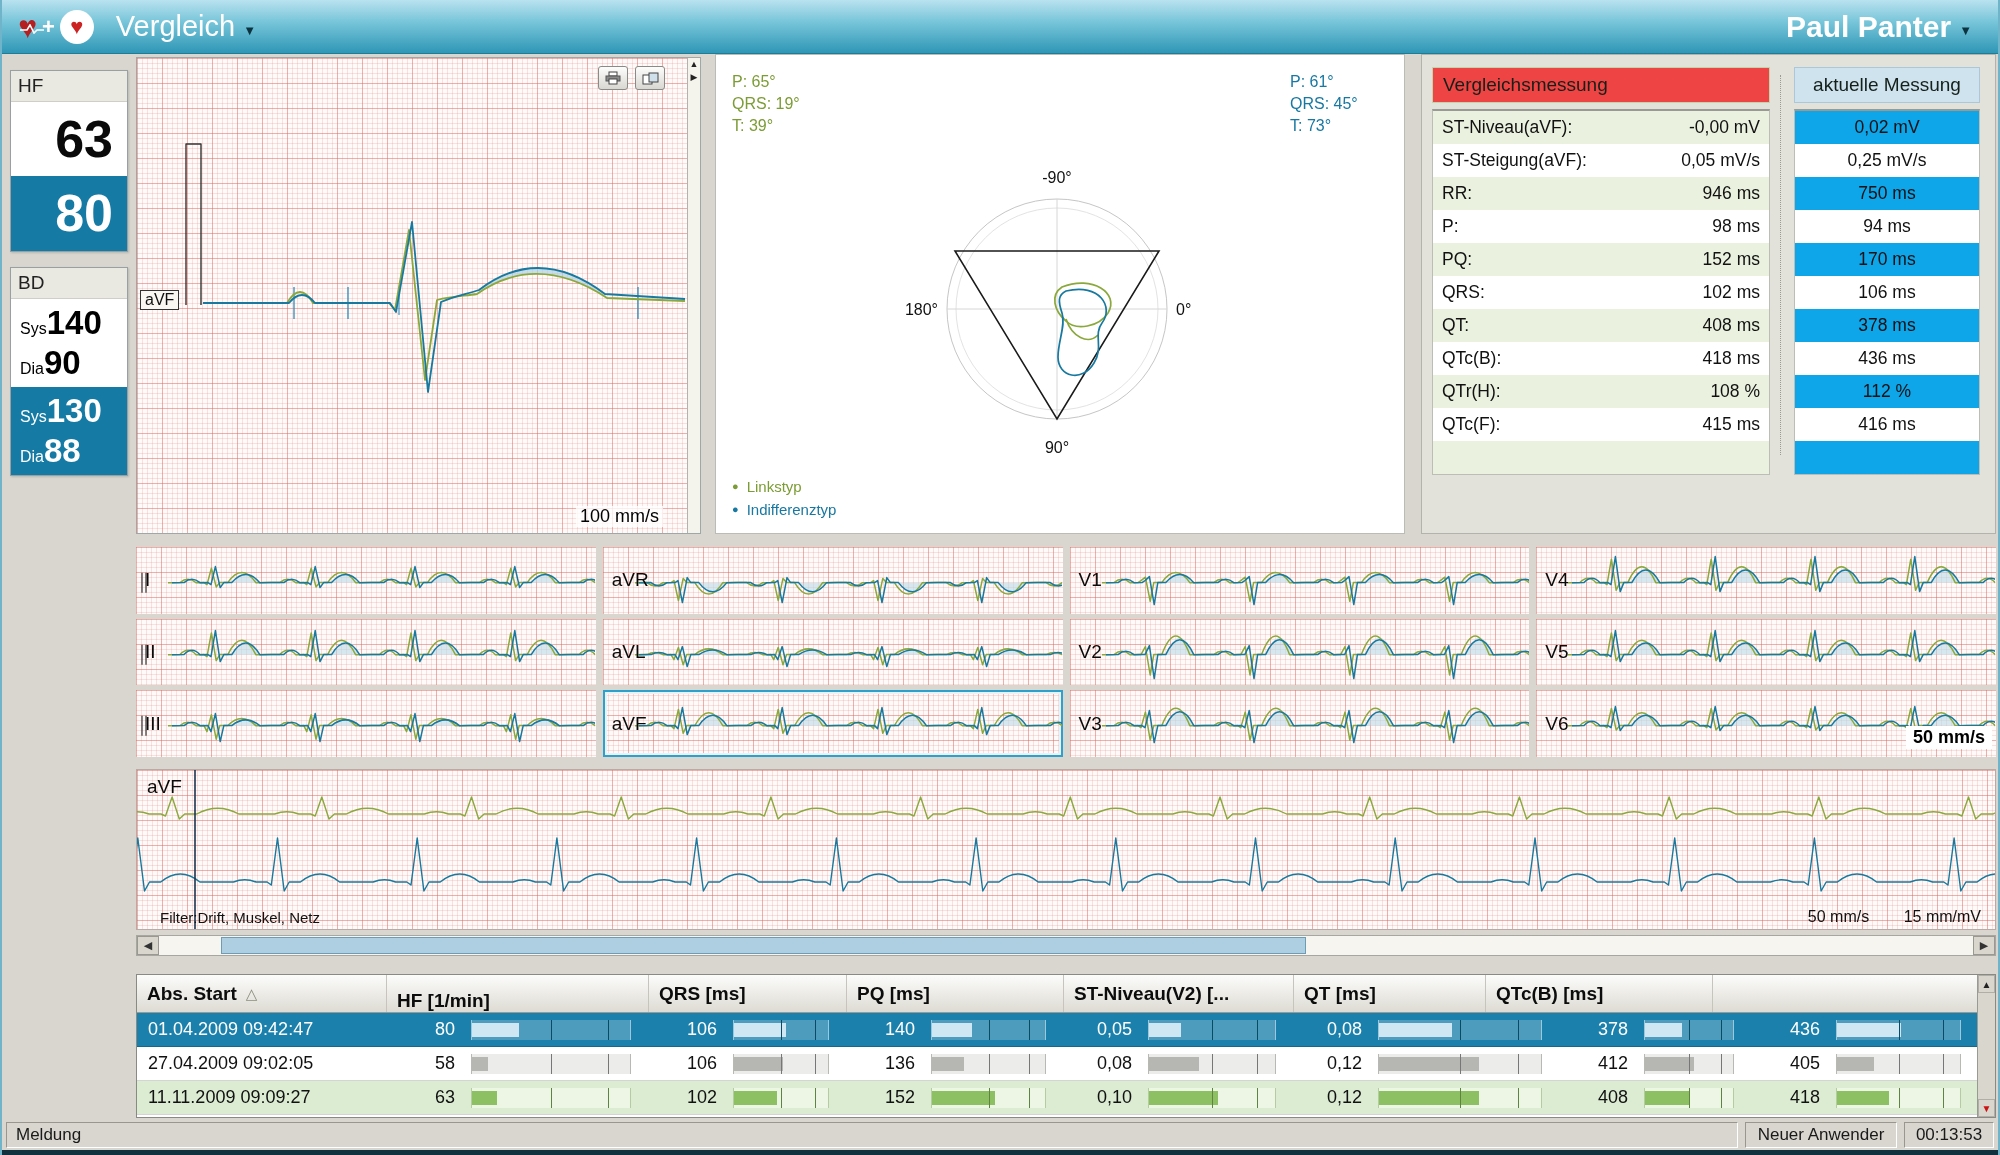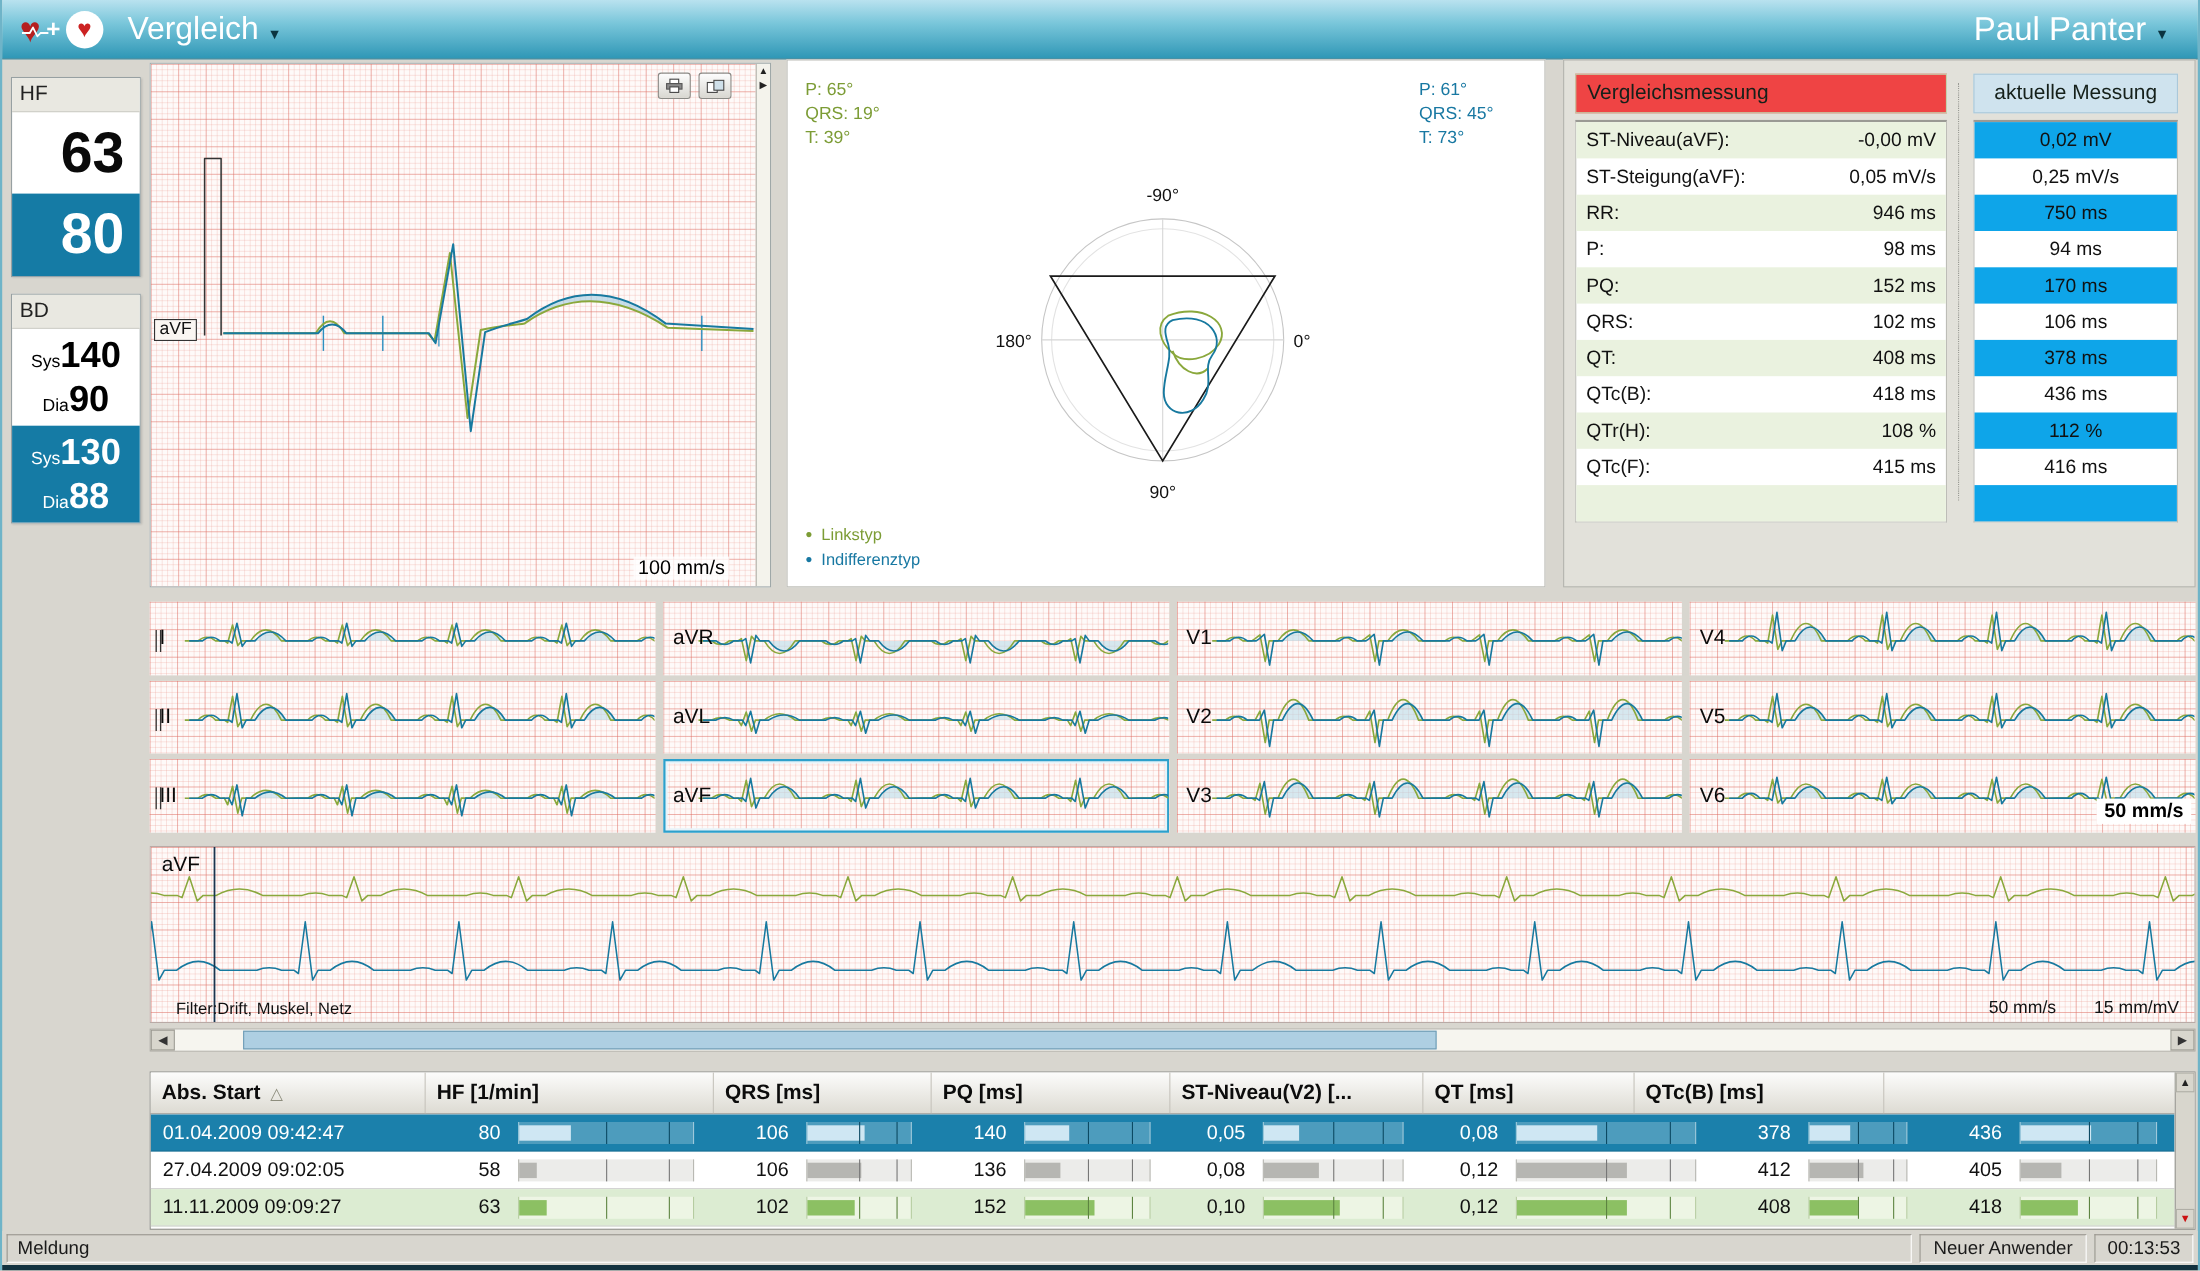--- a/index.html
+++ b/index.html
@@ -12,31 +12,31 @@
     background:linear-gradient(#b9e2ef 0%,#79c6da 40%,#2f97b6 100%);
     display:flex;align-items:center;padding:0 16px;color:#fff;border-bottom:1px solid #1f7c97}
   .logo{display:flex;align-items:center;gap:5px;margin-right:22px}
   .logo .h1{position:relative;font-size:32px;color:#b51f1f;line-height:1}
   .logo .h1 svg{position:absolute;left:1px;top:13px}
   .logo .plus{color:#fff;font-size:22px;font-weight:bold}
   .logo .h2{width:34px;height:34px;background:#fff;border-radius:50%;display:flex;align-items:center;justify-content:center;color:#c22;font-size:22px;line-height:1}
   .menu{display:flex;align-items:center;font-size:29px;cursor:pointer}
   .caret{font-size:13px;color:#0b3440;margin-left:8px;padding-top:8px}
   .spacer{flex:1}
-  .patient{display:flex;align-items:center;font-size:30px;font-weight:normal;cursor:pointer;margin-right:10px}
+  .patient{display:flex;align-items:center;font-size:30px;font-weight:bold;cursor:pointer;margin-right:10px}
 
   
   .vitals{position:absolute;left:8px;top:70px;width:118px}
   .vpanel{background:#fff;border:1px solid #97a0a2;margin-bottom:15px;box-shadow:1px 1px 2px rgba(0,0,0,.15)}
   .vlabel{background:#e9e8e1;font-size:19px;padding:4px 7px;border-bottom:1px solid #cfcfc8;color:#222}
   .hf-old{font-size:52px;font-weight:bold;text-align:right;padding:6px 14px 6px 4px;color:#0a0a0a;line-height:1.2}
   .hf-new{font-size:52px;font-weight:bold;text-align:right;padding:6px 14px 6px 4px;background:#157ba5;color:#fff;line-height:1.2}
   .bd-block{padding:4px 0}
   .bd-block.bd-new{background:#157ba5;color:#fff}
-  .bd-row{display:flex;align-items:baseline;justify-content:center;padding:1px 9px}
+  .bd-row{display:flex;align-items:baseline;justify-content:flex-start;padding:1px 9px}
   .bd-row .sl{font-size:16px}
   .bd-row .sv{font-size:33px;font-weight:bold}
 
   
   .paper{background-color:#fefaf9;background-image:
     linear-gradient(to right, rgba(221,109,99,.42) 1px, transparent 1px),
     linear-gradient(to bottom, rgba(221,109,99,.42) 1px, transparent 1px),
     linear-gradient(to right, rgba(236,162,152,.30) 1px, transparent 1px),
     linear-gradient(to bottom, rgba(236,162,152,.30) 1px, transparent 1px);
     background-size:25px 25px,25px 25px,5px 5px,5px 5px}
@@ -518,21 +518,21 @@
     </div>
     <div class="hbtn">▶</div>
   </div>
 
   <section class="mtable">
     <div class="thead" id="tblHead">
         <div class="thcell" style="width: 250px;">
           <span>Abs. Start</span>
           <span class="sort">△</span>
         </div>
-        <div class="thcell" style="width: 262px;">
+        <div class="thcell" style="width: 262px; align-items: flex-end;">
           <span>HF [1/min]</span>
         </div>
         <div class="thcell" style="width: 198px;">
           <span>QRS [ms]</span>
         </div>
         <div class="thcell" style="width: 217px;">
           <span>PQ [ms]</span>
         </div>
         <div class="thcell" style="width: 230px;">
           <span>ST-Niveau(V2) [...</span>

